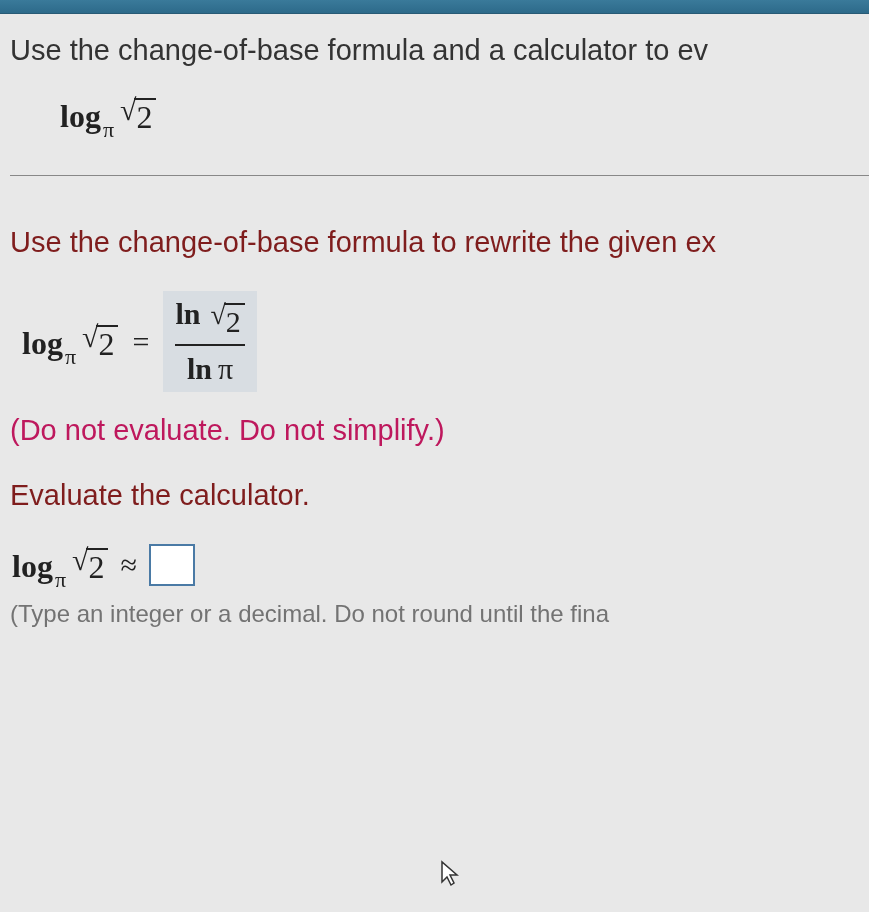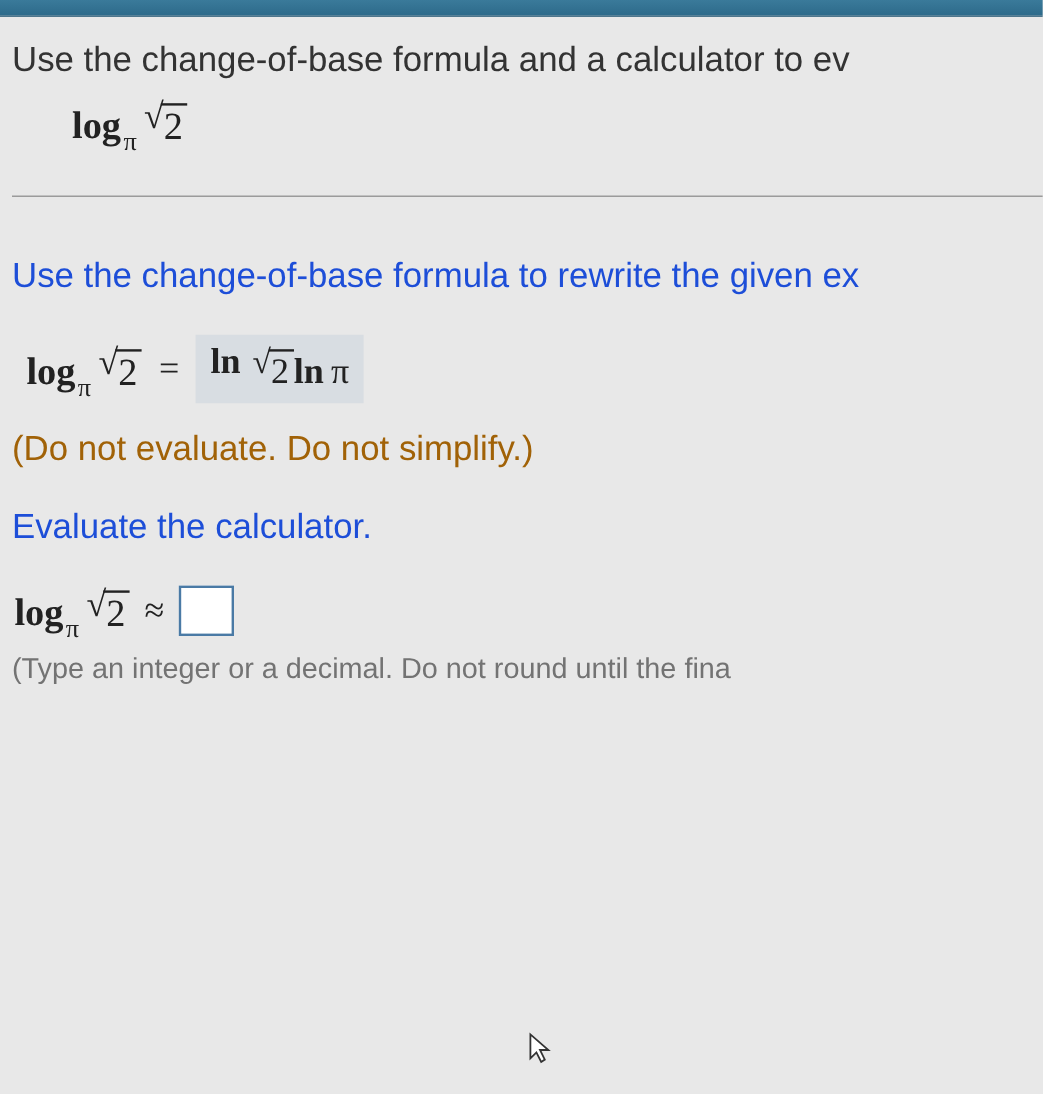--- a/index.html
+++ b/index.html
@@ -21,21 +21,21 @@
       border-bottom: 1px solid #285a75;
     }
     .content {
       padding: 20px 0 0 10px;
       color: #222;
     }
     .instruction {
       font-size: 29px;
       color: #333;
       font-weight: 400;
-      margin-bottom: 16px;
+      margin-bottom: 28px;
       white-space: nowrap;
     }
     .expr-block {
       margin-left: 50px;
       margin-bottom: 40px;
     }
     .log-expr {
       font-size: 32px;
       display: inline-flex;
       align-items: flex-end;
@@ -68,40 +68,40 @@
       margin-left: -2px;
       margin-top: 3px;
     }
     .divider {
       border: none;
       border-top: 1px solid #888;
       margin: 40px 0 50px 0;
     }
     .step-text {
       font-size: 29px;
-      color: #1d4ed8;
+      color: #7f1d1d;
       font-weight: 400;
       margin-bottom: 32px;
       white-space: nowrap;
     }
     .equation-row {
       display: flex;
       align-items: center;
       margin-left: 12px;
       margin-bottom: 22px;
       font-family: 'Times New Roman', serif;
       font-size: 32px;
     }
     .equals {
       margin: 0 14px;
       font-size: 30px;
     }
     .fraction {
       display: inline-flex;
-      flex-direction: row;
+      flex-direction: column;
       align-items: center;
       background: #d8dde2;
       padding: 6px 12px;
     }
     .frac-num, .frac-den {
       display: flex;
       align-items: baseline;
       font-size: 30px;
       white-space: nowrap;
     }
@@ -115,21 +115,21 @@
     }
     .frac-den {
       padding-top: 4px;
     }
     .ln-word {
       font-weight: bold;
       margin-right: 6px;
     }
     .hint {
       font-size: 29px;
-      color: #a16207;
+      color: #be185d;
       margin-bottom: 32px;
     }
     .answer-row {
       display: flex;
       align-items: center;
       font-family: 'Times New Roman', serif;
       font-size: 32px;
       margin-left: 2px;
       margin-bottom: 14px;
     }

